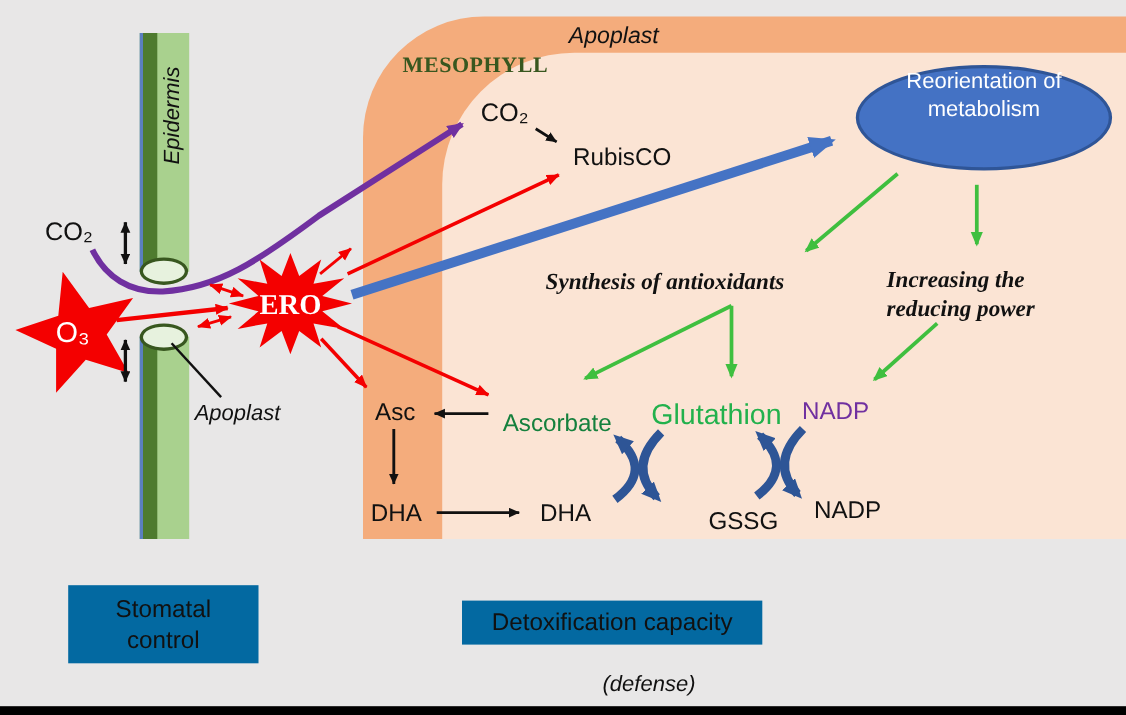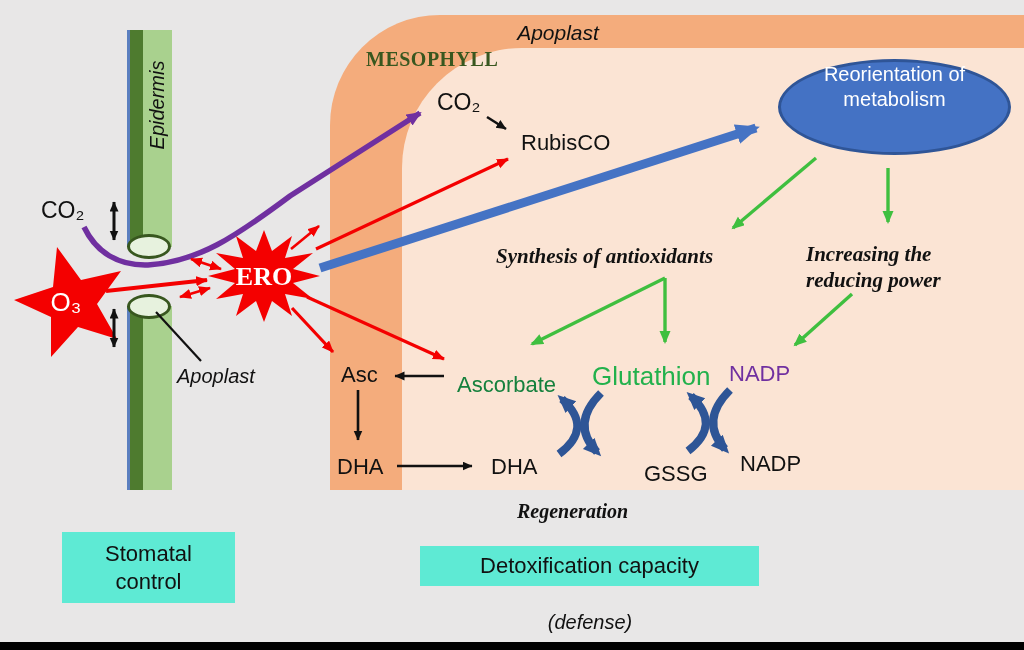--- a/index.html
+++ b/index.html
@@ -22,21 +22,21 @@
   .tubeend{position:absolute;width:44px;height:25px;background:#E7F2DE;
     border:3px solid #38571F;border-radius:50%;box-sizing:border-box;}
   .vtext{position:absolute;transform:translate(-50%,-50%) rotate(-90deg);
     white-space:nowrap;font-style:italic;font-size:20px;}
   
   .node-ellipse{position:absolute;left:778px;top:59px;width:233px;height:96px;
     background:#4472C4;border:3px solid #2F5597;border-radius:50%;box-sizing:border-box;
     display:flex;flex-direction:column;align-items:center;justify-content:flex-start;
     color:#fff;font-size:20px;line-height:25px;}
   
-  .greenbox{position:absolute;background:#5eead4;display:flex;align-items:center;
+  .greenbox{position:absolute;background:#0369a1;display:flex;align-items:center;
     justify-content:center;text-align:center;font-size:22px;line-height:28px;}
   .bottom-bar{position:absolute;left:0;top:642px;width:1024px;height:8px;background:#000;}
   svg.overlay{position:absolute;left:0;top:0;z-index:3;}
   .z2{z-index:2;} .z4{z-index:4;}
   .startext{position:absolute;z-index:4;color:#fff;font-size:26px;transform:translate(-50%,-50%);}
 </style>
 </head>
 <body>
 
 <div class="stage">
@@ -139,25 +139,24 @@
   <div class="lbl z4" style="left:457px;top:372px;font-size:22px;color:#15803d;">Ascorbate</div>
   <div class="lbl z4" style="left:592px;top:362px;font-size:26px;color:#22B14C;">Glutathion</div>
   <div class="lbl z4" style="left:729px;top:361px;font-size:22px;color:#7030A0;">NADP</div>
 
   <div class="lbl z4" style="left:341px;top:362px;font-size:22px;">Asc</div>
   <div class="lbl z4" style="left:337px;top:454px;font-size:22px;">DHA</div>
   <div class="lbl z4" style="left:491px;top:454px;font-size:22px;">DHA</div>
   <div class="lbl z4" style="left:620px;top:461px;font-size:22px;margin-left:24px;">GSSG</div>
   <div class="lbl z4" style="left:740px;top:451px;font-size:22px;">NADP</div>
 
-  <div class="lbl b it z4" style="left:517px;top:500px;font-size:20px;">Regeneration</div>
 
   <div class="greenbox z4" style="left:62px;top:532px;width:173px;height:71px;">
     <span style="width:120px;">Stomatal control</span>
   </div>
 
-  <div class="greenbox z4" style="left:420px;top:546px;width:339px;height:40px;">
+  <div class="greenbox z4" style="left:420px;top:546px;width:273px;height:40px;">
     <span>Detoxification capacity</span>
   </div>
   <div class="lbl it z4" style="left:420px;top:611px;width:340px;text-align:center;font-size:20px;">(defense)</div>
 
   <div class="bottom-bar"></div>
 </div>
 
 </body></html>

